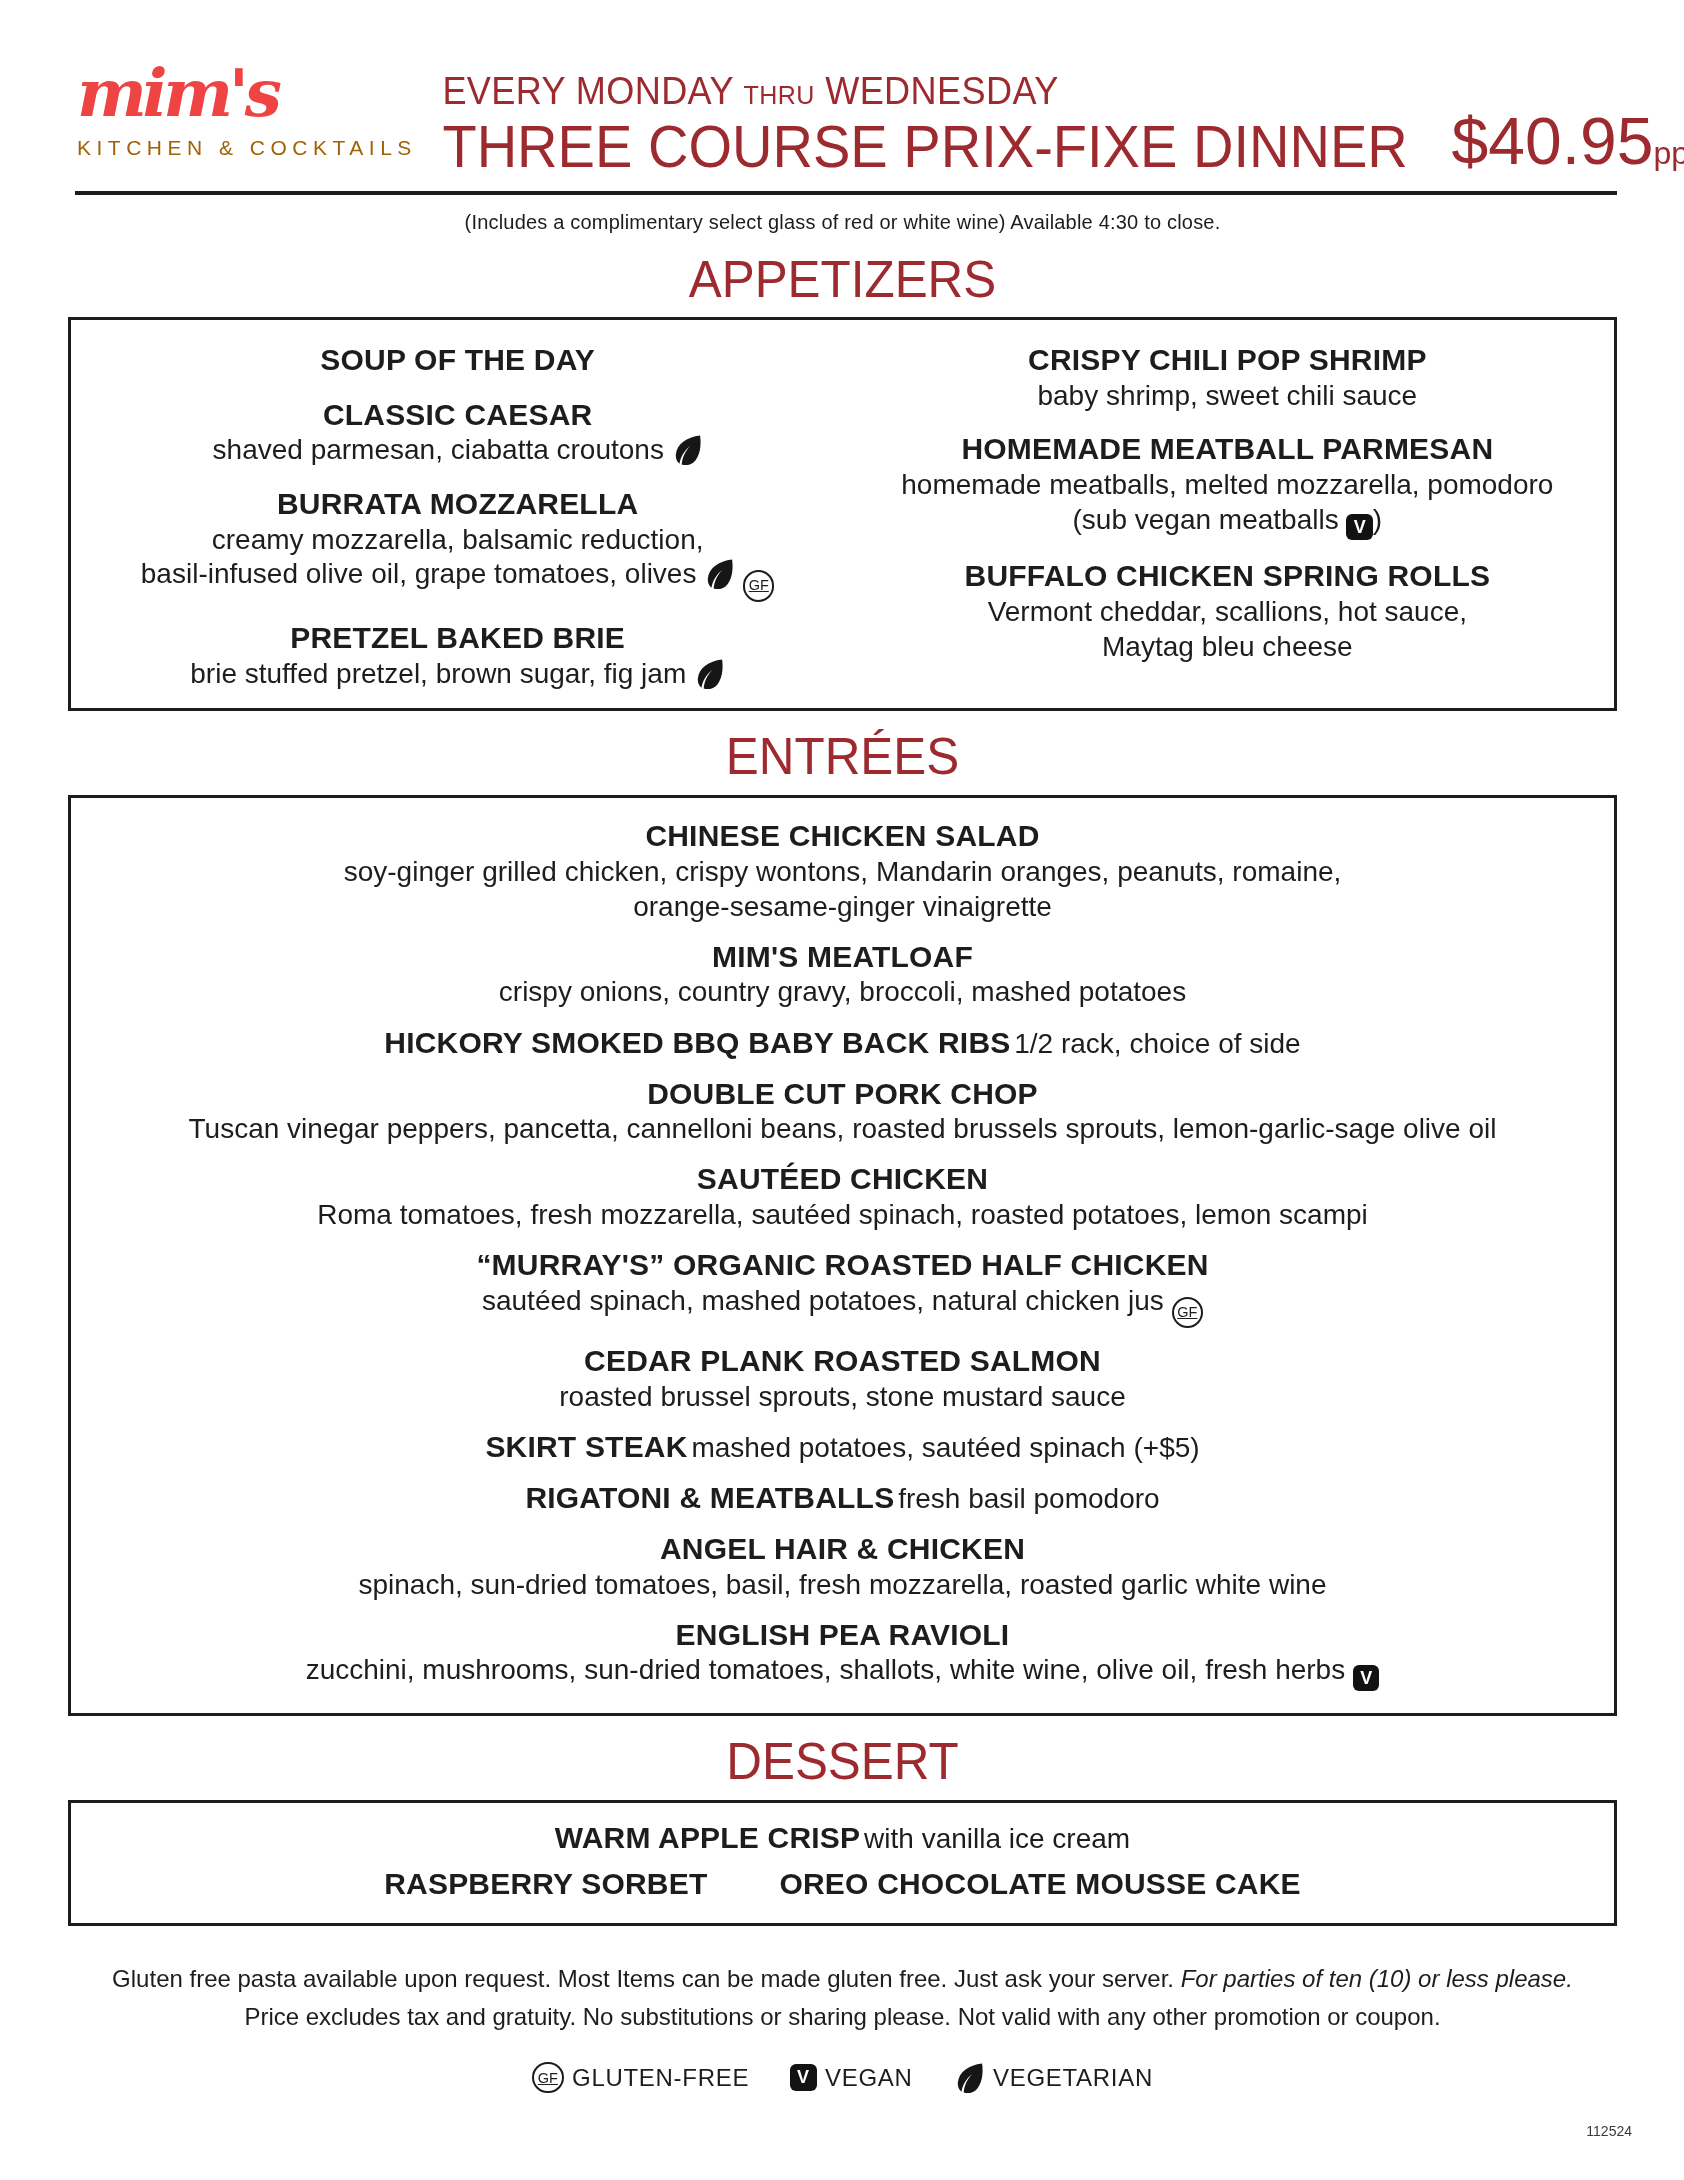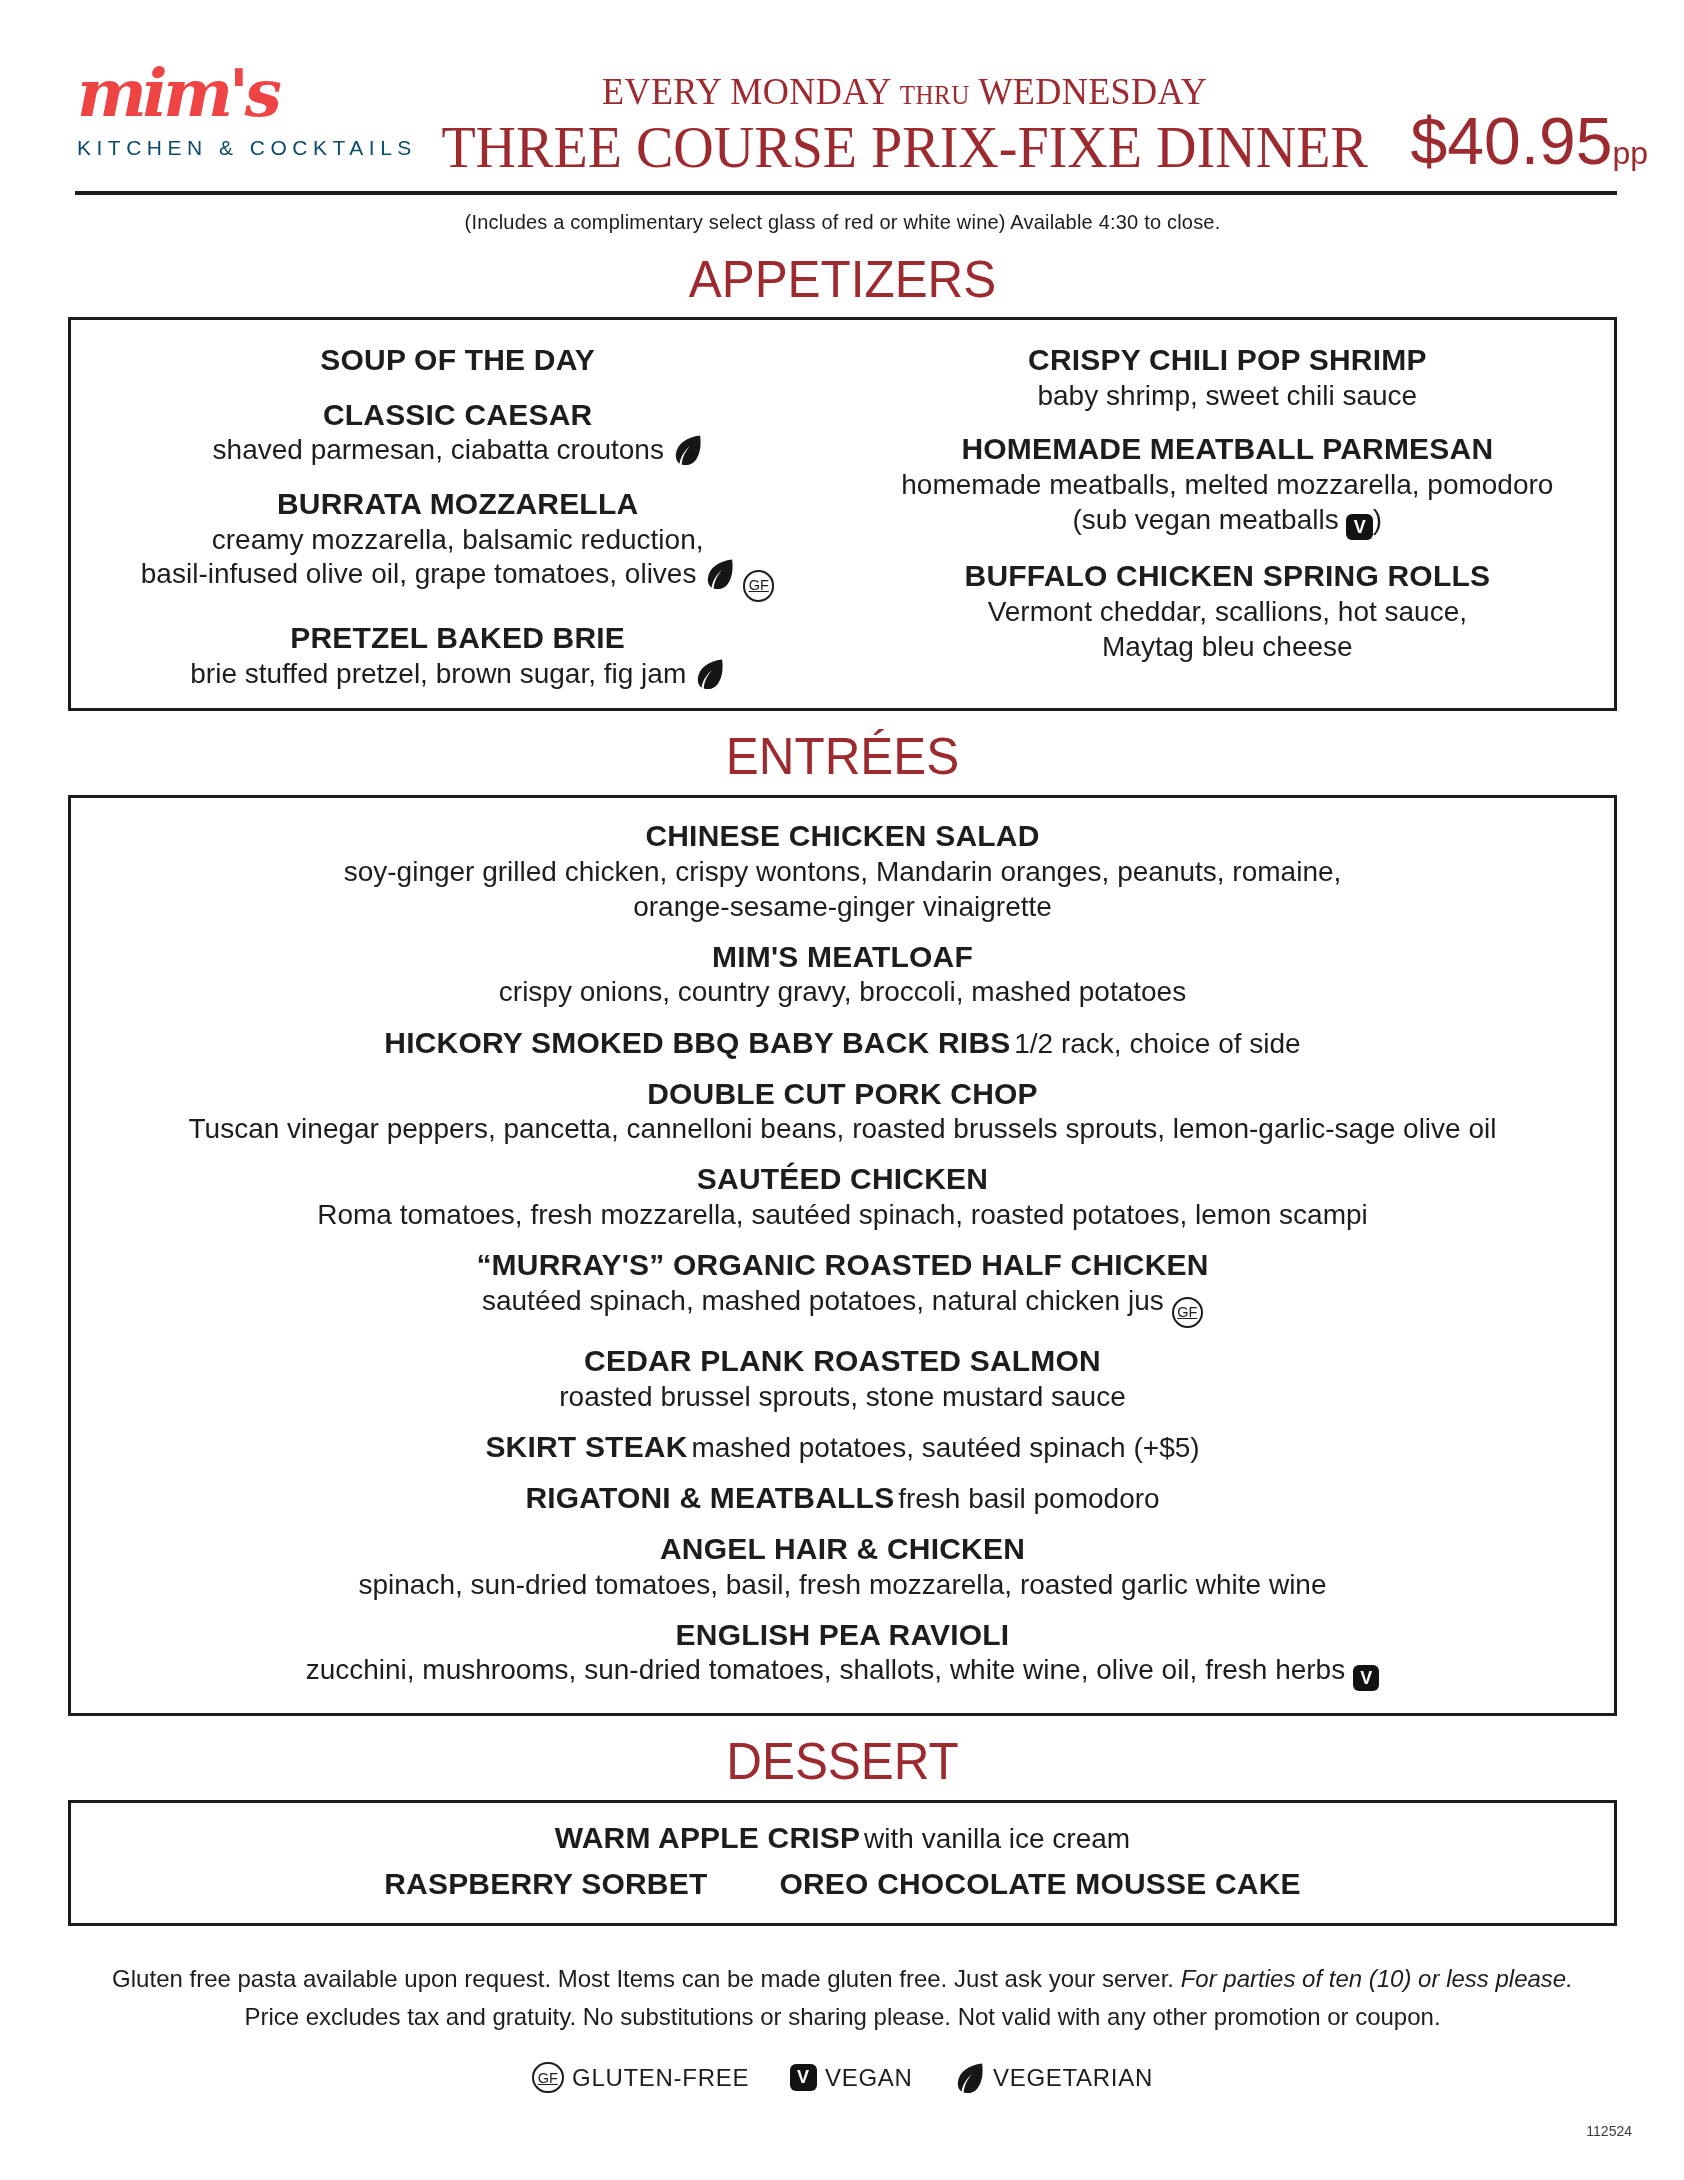--- a/index.html
+++ b/index.html
@@ -10,22 +10,22 @@
     background:#fff; color:var(--ink);
     font-family:"Liberation Sans", sans-serif;
   }
   
   .header { display:flex; align-items:flex-start; padding:60px 68px 0 77px; }
   .logo { flex:0 0 290px; }
   .logo-script {
     font-family:"DejaVu Serif", serif; font-style:italic; font-weight:bold;
     font-size:66px; line-height:1; letter-spacing:-4.3px; color:#ef4444;
   }
-  .logo-sub { margin-top:10.2px; font-size:21px; letter-spacing:5.5px; color:#0c4a6e; white-space:nowrap; }
-  .header-center { flex:1 1 auto; text-align:center; padding-top:10.2px; color:var(--accent);font-family:Liberation Serif, serif; }
+  .logo-sub { margin-top:10.2px; font-size:21px; letter-spacing:5.5px; color:#a16207; white-space:nowrap; }
+  .header-center { flex:1 1 auto; text-align:left; padding-top:10.2px; color:var(--accent); }
   .promo { font-size:38px; letter-spacing:0.4px; line-height:1.15; transform:scaleX(.95); }
   .promo .thru { font-size:26.4px; }
   .main-title { font-size:59px; line-height:1.08; margin-top:1.7px; transform:scaleX(.95); white-space:nowrap; }
   .price { flex:0 0 256px; text-align:right; color:var(--accent); font-size:66px; line-height:1; padding-top:48px; white-space:nowrap; }
   .price .pp { font-size:32px; }
   .rule { border-top:4.3px solid #1c1c1c; margin:12px 68px 0 75px; }
   .note { text-align:center; font-size:20px; margin-top:15.3px; letter-spacing:0.2px; }
 
   
   .section-heading {

